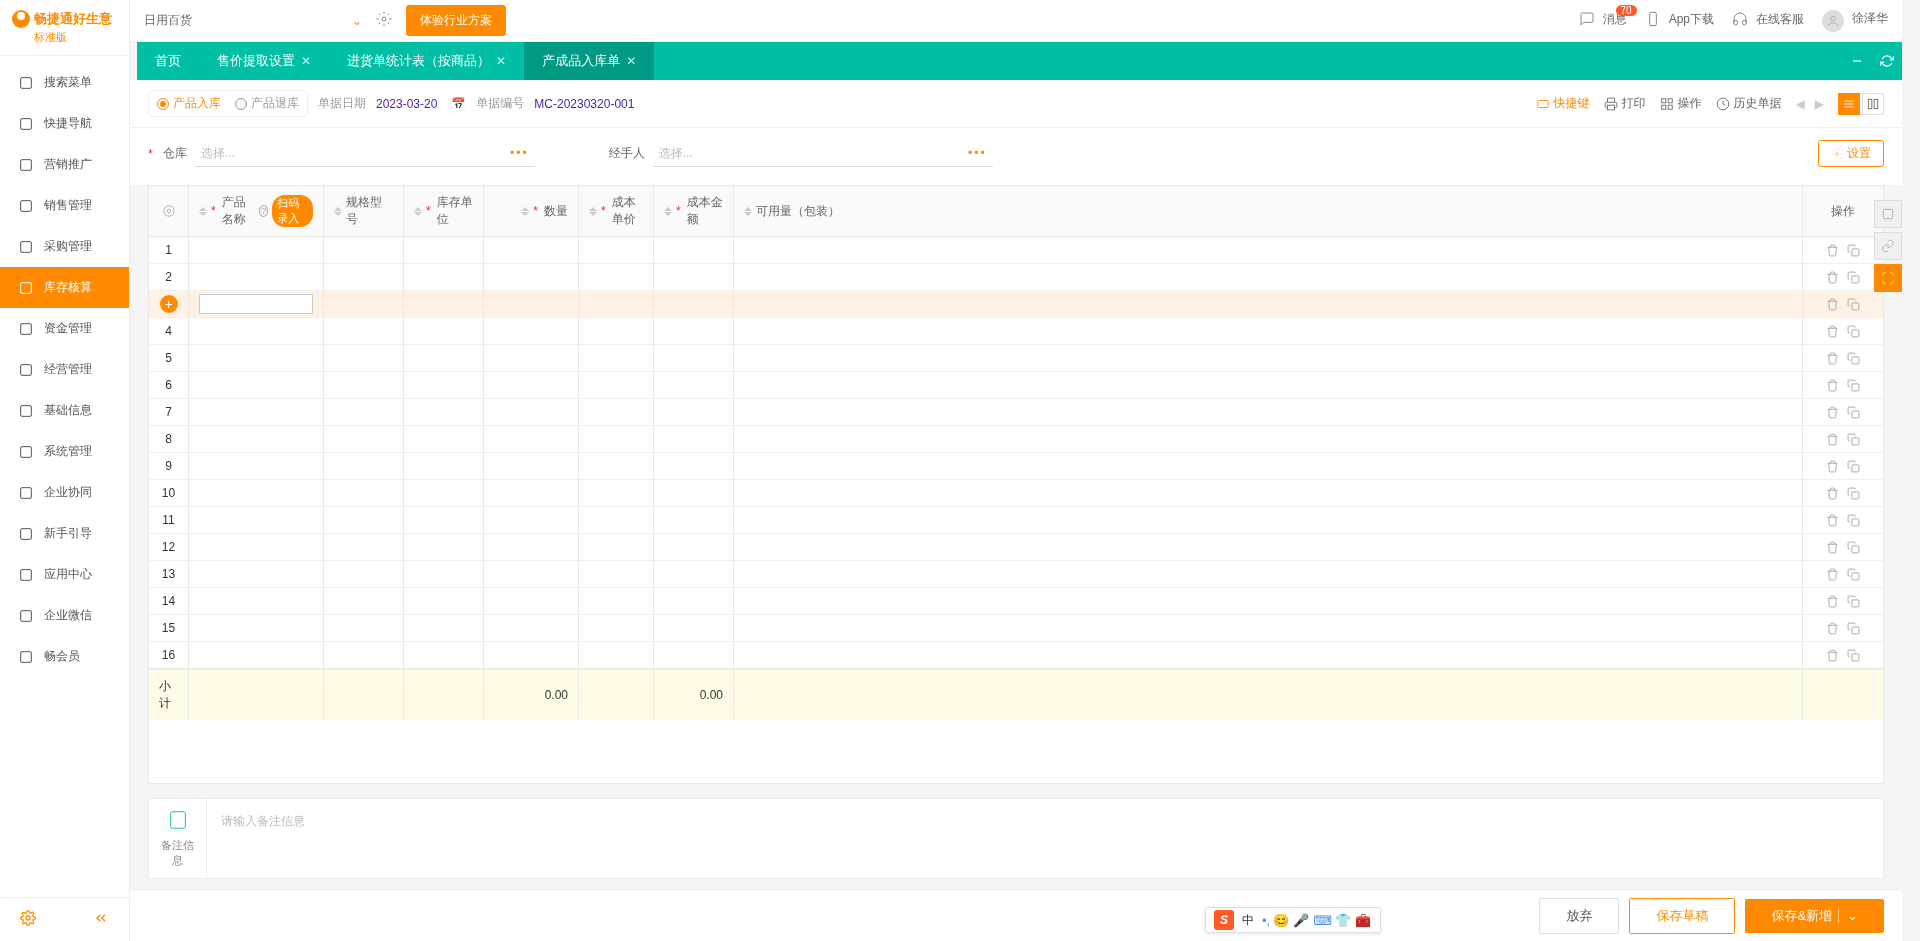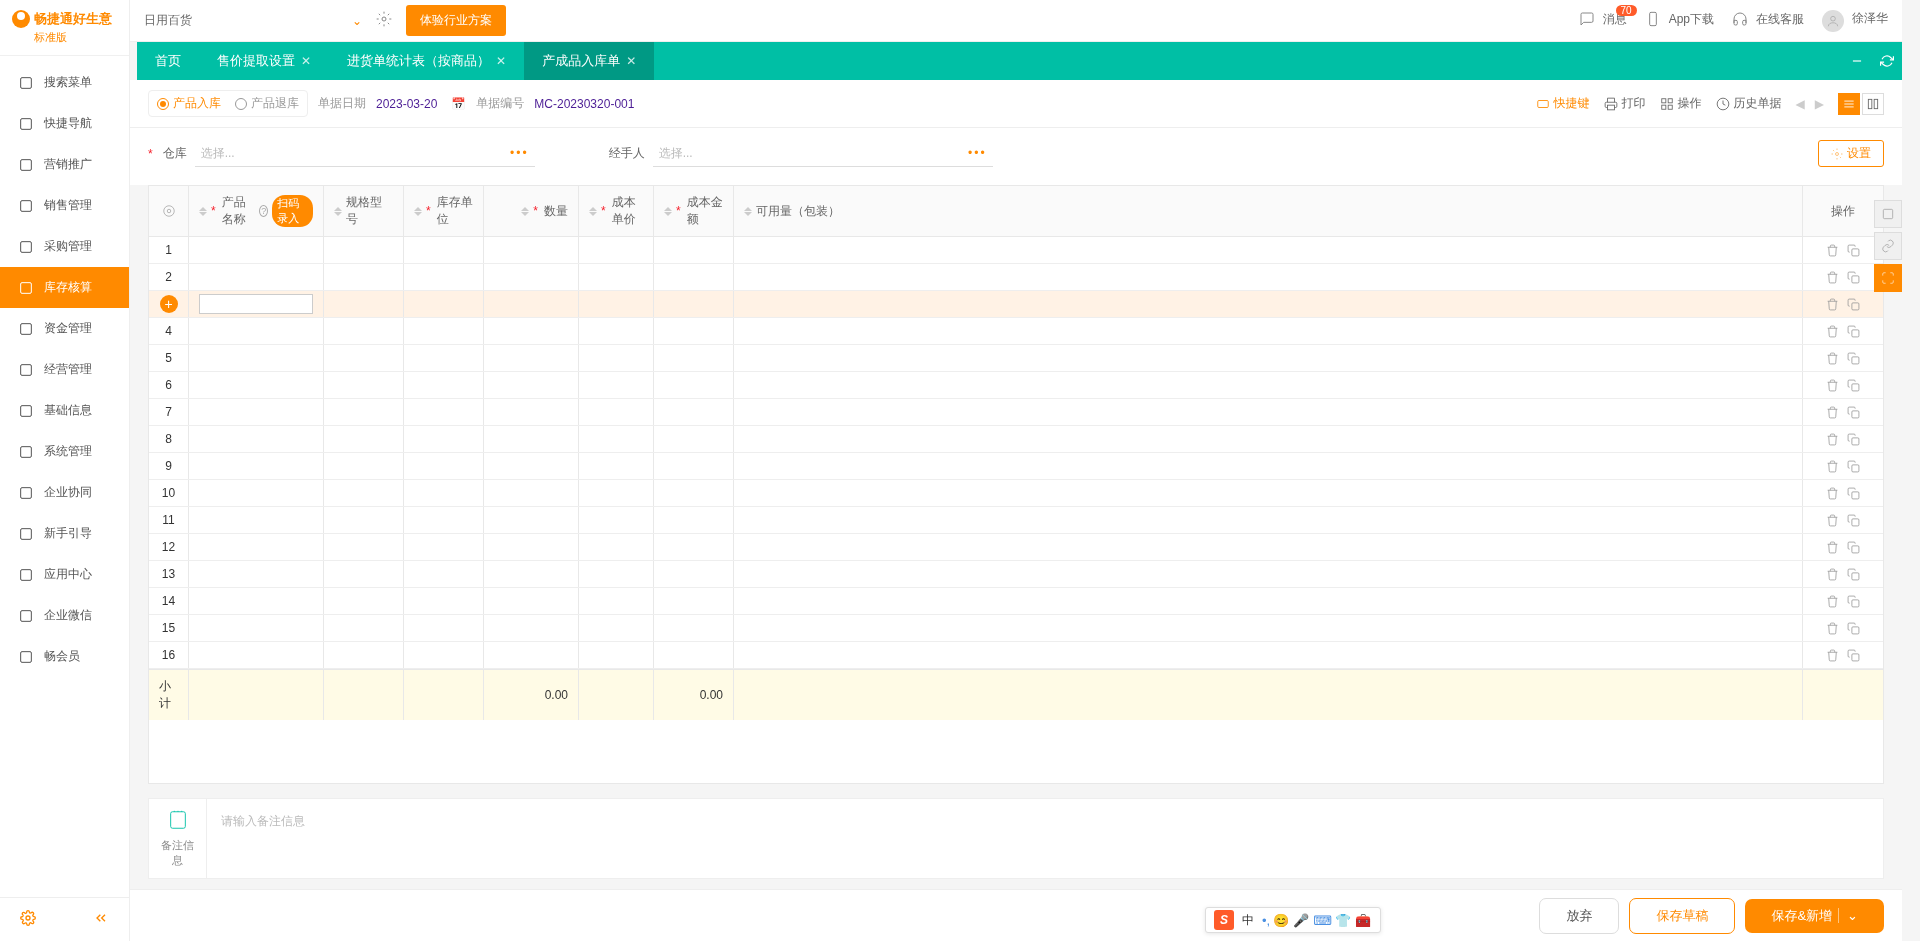--- a/index.html
+++ b/index.html
@@ -109,21 +109,21 @@
 
 
 .remarks { background: #fff; margin: 14px 18px 0; display: flex; border: 1px solid #eee; }
 .remarks-left { width: 58px; padding: 10px; text-align: center; border-right: 1px solid #eee; color: #00bfa5; }
 .remarks-left svg { width: 22px; height: 22px; stroke: #00bfa5; fill: none; }
 .remarks-left .lbl { font-size: 11px; margin-top: 4px; color: #888; }
 .remarks-input { flex: 1; padding: 14px; color: #bbb; }
 
 
 .footer { height: 52px; background: #fff; border-top: 1px solid #eee; display: flex; align-items: center; justify-content: flex-end; padding: 0 18px; gap: 10px; margin-top: 10px; }
-.btn { padding: 8px 26px; border-radius: 7px; cursor: pointer; font-size: 13px; }
+.btn { padding: 8px 26px; border-radius: 2px; cursor: pointer; font-size: 13px; }
 .btn-default { border: 1px solid #ddd; background: #fff; color: #555; }
 .btn-outline { border: 1px solid #ff8a00; color: #ff8a00; background: #fff; }
 .btn-primary { background: #ff8a00; color: #fff; display: flex; align-items: center; gap: 6px; }
 .btn-primary .chev { border-left: 1px solid rgba(255,255,255,0.5); padding-left: 8px; }
 
 
 .ime-bar { position: absolute; bottom: 8px; left: 1075px; display: flex; align-items: center; gap: 8px; background: #fff; border: 1px solid #ddd; border-radius: 3px; padding: 2px 8px; box-shadow: 0 1px 4px rgba(0,0,0,0.1); }
 .ime-s { width: 20px; height: 20px; background: #ff5b29; color: #fff; border-radius: 3px; display: flex; align-items: center; justify-content: center; font-weight: bold; font-style: italic; }
 .ime-icons { display: flex; gap: 6px; color: #4a90e2; font-size: 13px; }
 

